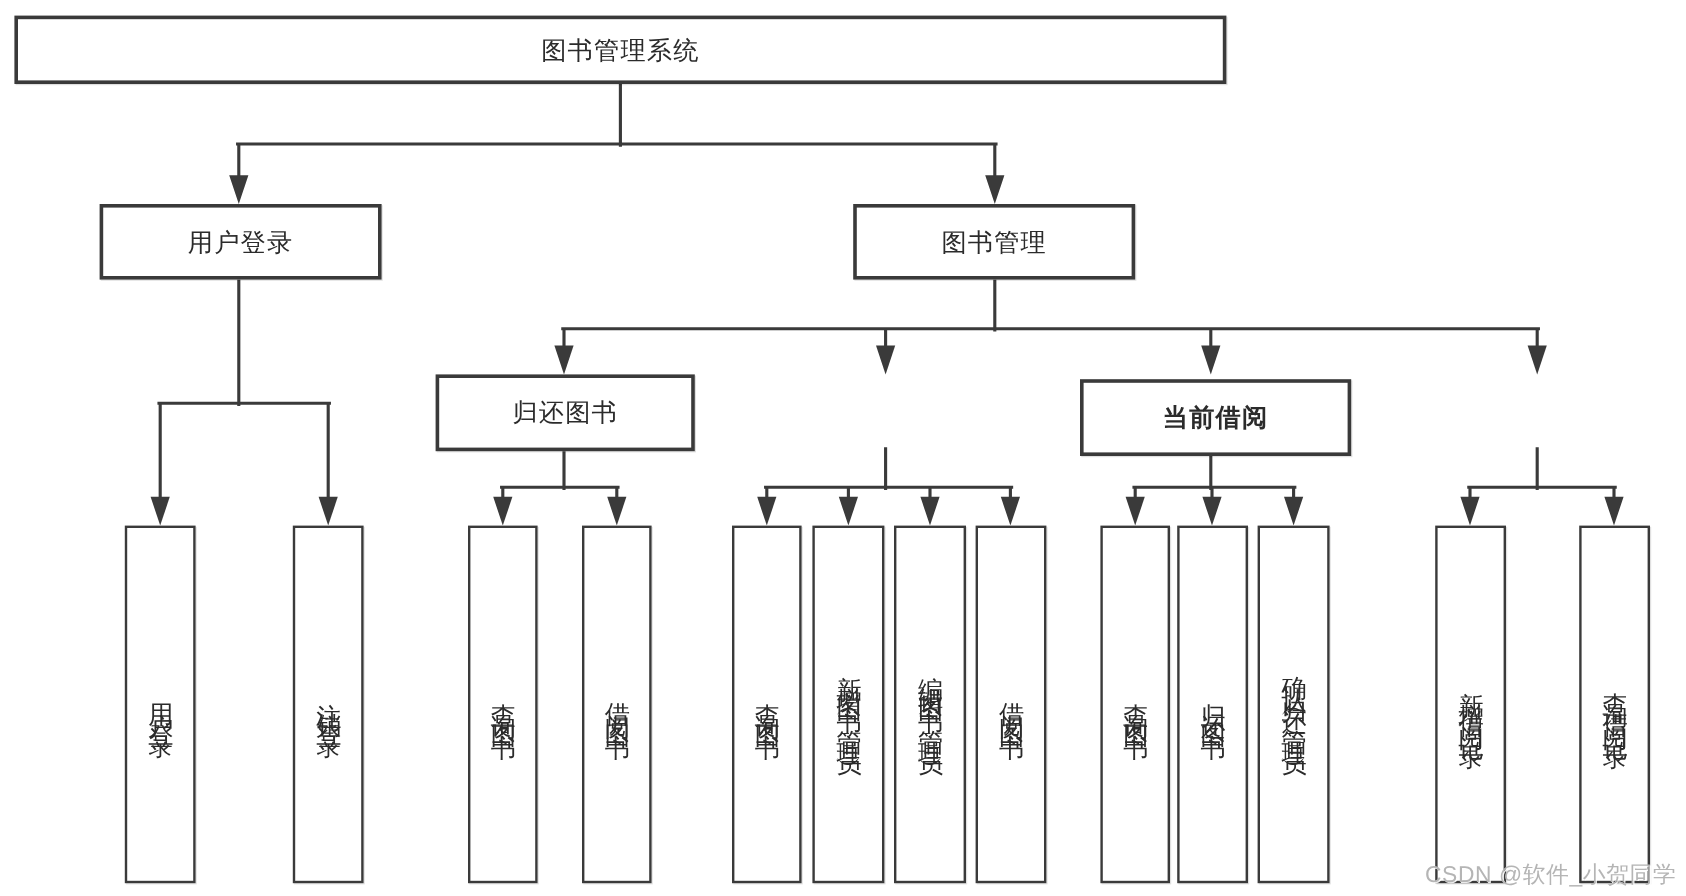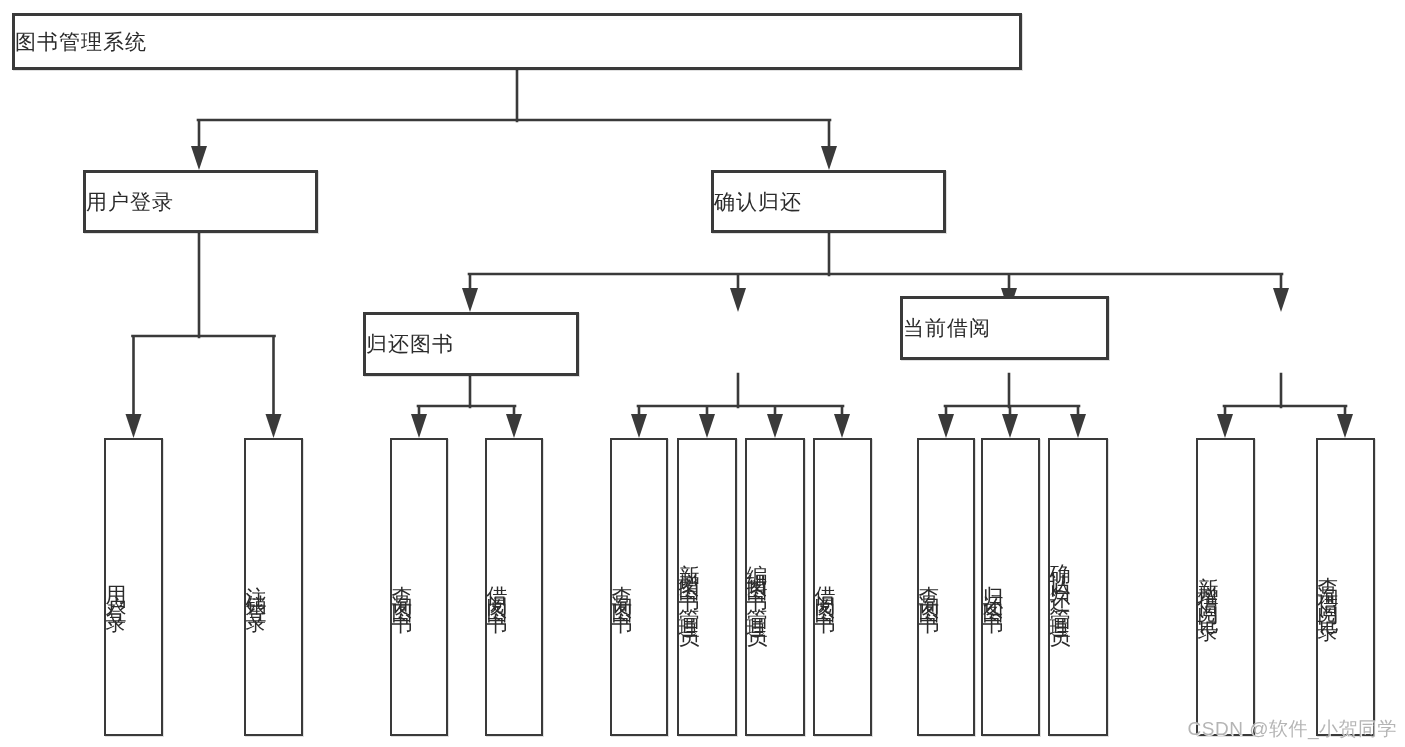--- a/index.html
+++ b/index.html
@@ -6,21 +6,21 @@
   .stage{
     position:relative;width:1405px;height:747px;background:#ffffff;overflow:hidden;
     font-family:"Liberation Sans",sans-serif;color:#2d2d2d;
   }
   .wires{position:absolute;left:0;top:0;width:1405px;height:747px;}
   .wires path{fill:none;stroke:#3a3a3a;stroke-width:2.6;stroke-linecap:square;}
   .wires polygon{fill:#3a3a3a;stroke:none;}
   .node{
     position:absolute;box-sizing:border-box;background:#ffffff;
     border:3px solid #3a3a3a;
-    display:flex;align-items:center;
+    display:flex;align-items:center;justify-content:center;
     font-size:21px;letter-spacing:1px;color:#2b2b2b;
     box-shadow:1px 1px 0 rgba(0,0,0,0.12);
   }
   .node.leaf{border-width:2.5px;top:438px;height:298px;}
   .vtext{
     writing-mode:vertical-rl;text-orientation:mixed;
     font-size:21px;line-height:1;letter-spacing:9px;white-space:nowrap;
   }
   .watermark{
     position:absolute;right:8px;top:716px;
@@ -85,27 +85,27 @@
   </svg>
 
   <div class="node" style="left:12px;top:13px;width:1010px;height:57px;">
     <span>图书管理系统</span>
   </div>
 
   <div class="node" style="left:83px;top:170px;width:235px;height:63px;">
     <span>用户登录</span>
   </div>
   <div class="node" style="left:711px;top:170px;width:235px;height:63px;">
-    <span>确认归还</span>
+    <span>图书管理</span>
   </div>
 
   <div class="node" style="left:363px;top:312px;width:216px;height:64px;">
     <span>归还图书</span>
   </div>
-  <div class="node" style="left:900px;top:296px;width:209px;height:64px;">
+  <div class="node" style="left:900px;top:316px;width:226px;height:64px;font-weight:bold;">
     <span>当前借阅</span>
   </div>
 
   <div class="node leaf" style="left:104px;width:59px;">
     <span class="vtext">用户登录</span>
   </div>
   <div class="node leaf" style="left:244px;width:59px;">
     <span class="vtext">注销登录</span>
   </div>
 

